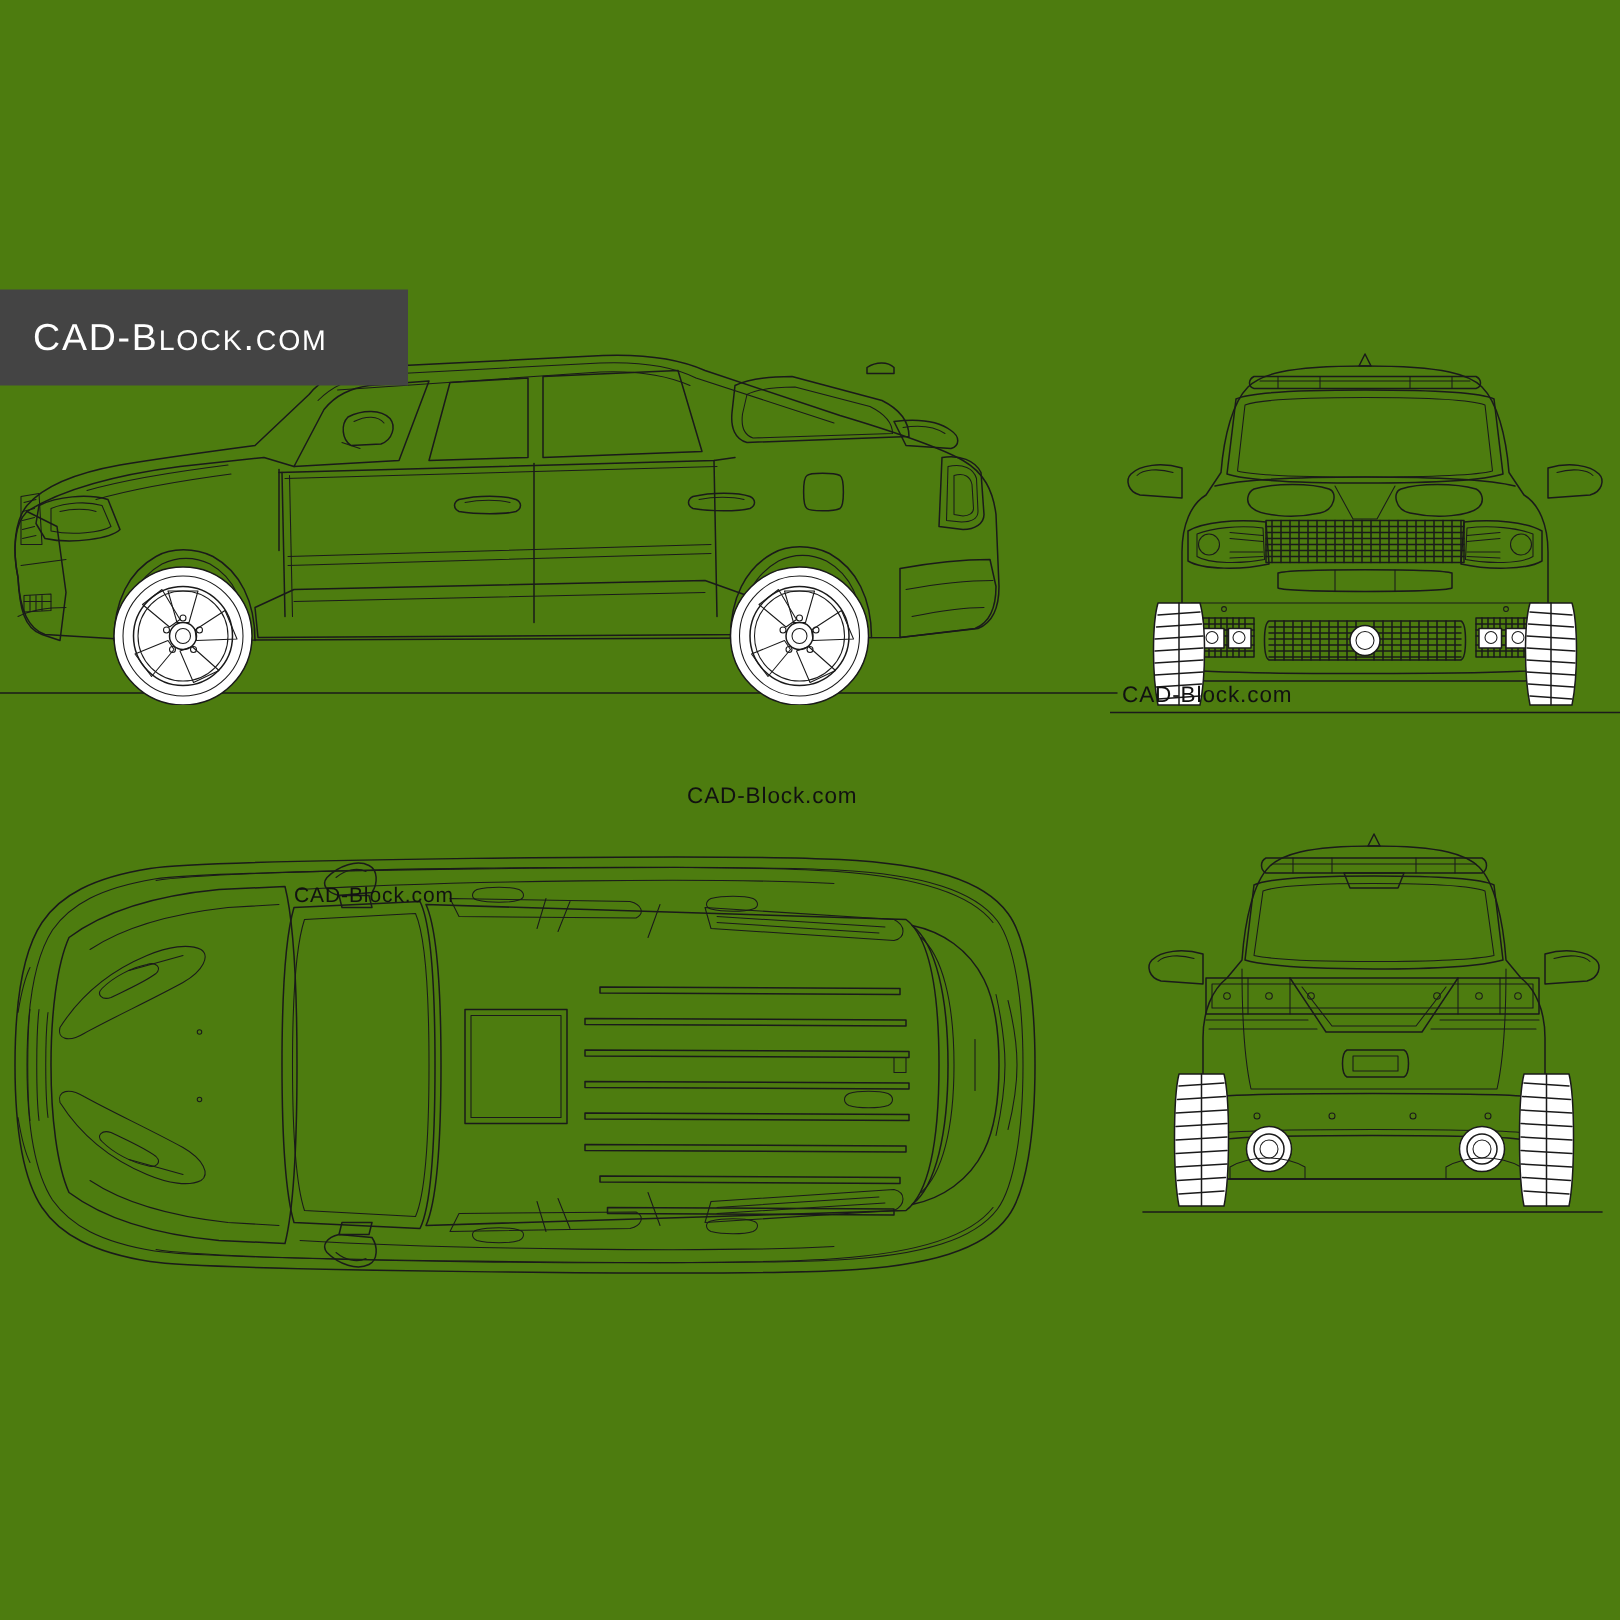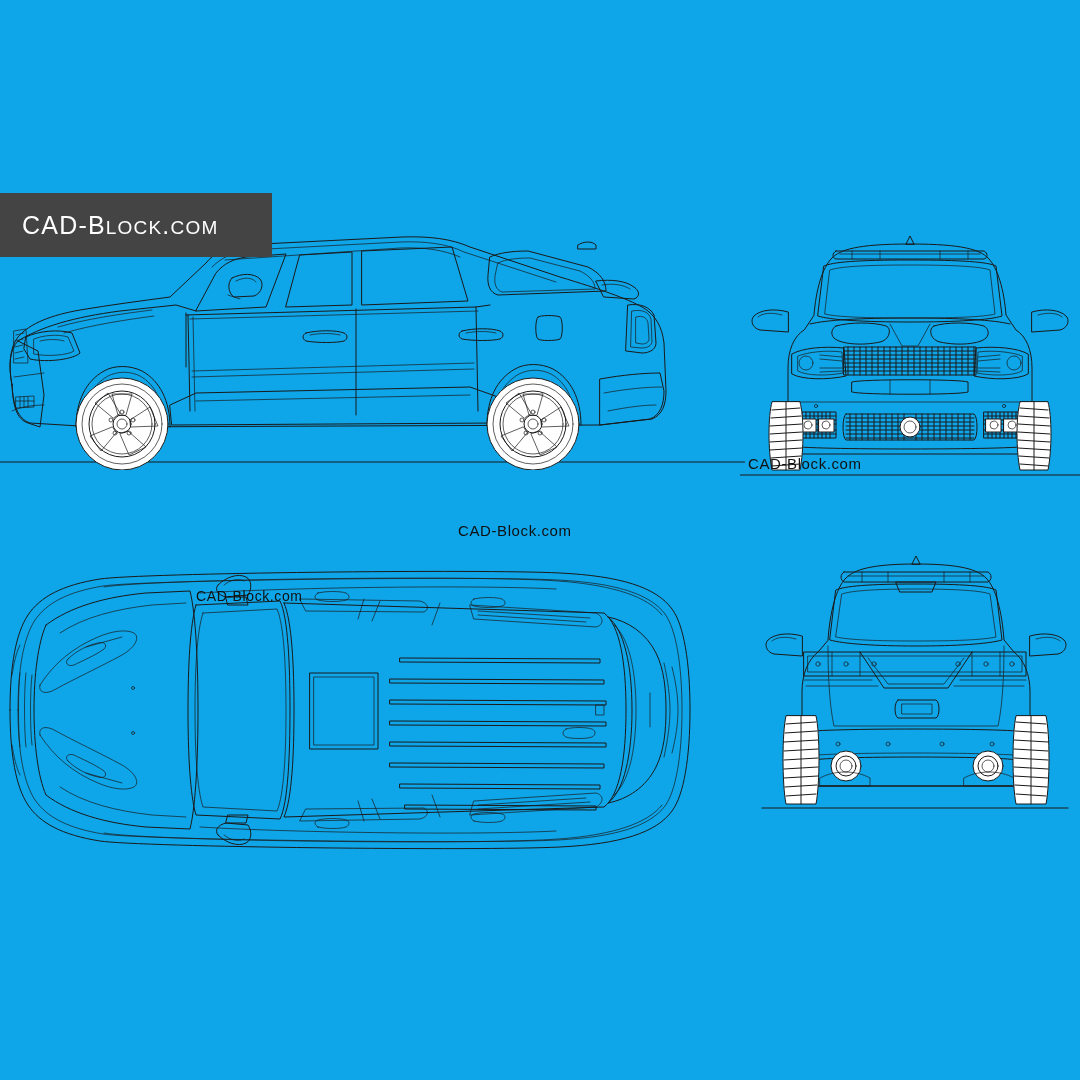--- a/index.html
+++ b/index.html
@@ -5,21 +5,21 @@
 <style>
   html, body {
     margin: 0;
     padding: 0;
     background: #ffffff;
   }
   #page {
     position: relative;
     width: 1080px;
     height: 1080px;
-    background: #0ea5e9;
+    background: #4d7c0f;
     overflow: hidden;
     font-family: "Liberation Sans", sans-serif;
   }
   .view-svg {
     position: absolute;
     display: block;
   }
   .view-svg path, .view-svg line, .view-svg circle,
   .view-svg ellipse, .view-svg rect, .view-svg polyline, .view-svg polygon {
     fill: none;

